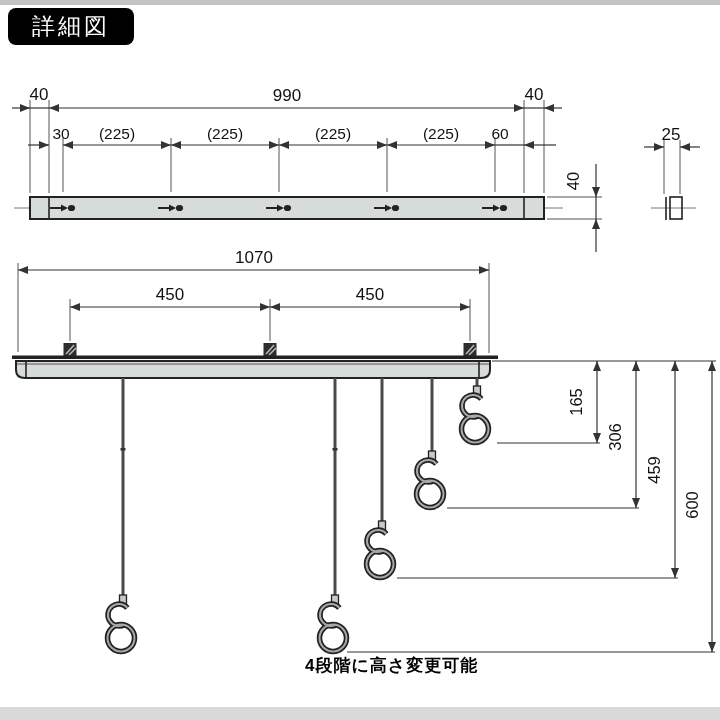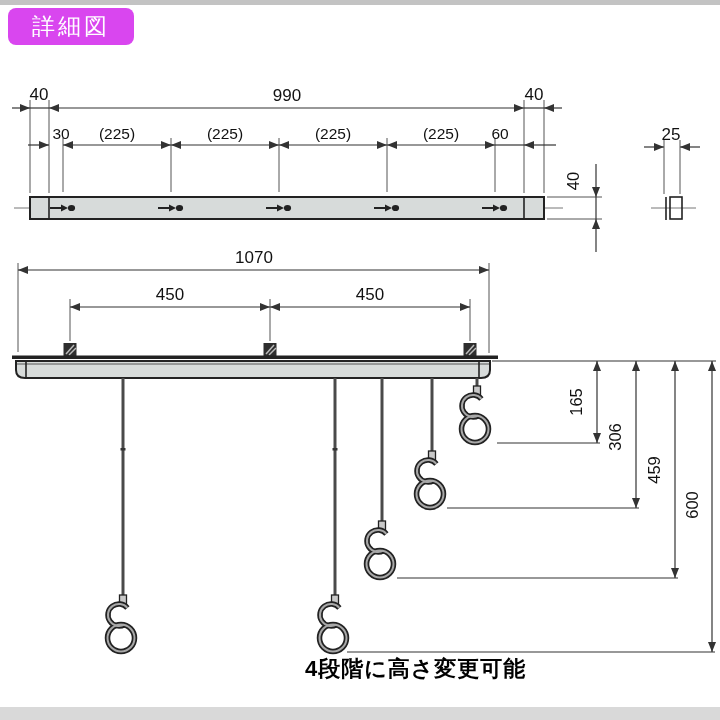--- a/index.html
+++ b/index.html
@@ -1,23 +1,23 @@
 <!DOCTYPE html>
 <html><head>
 <meta charset="utf-8">
 <style>
   html,body{margin:0;padding:0;width:720px;height:720px;background:#fff;overflow:hidden;
     font-family:"Liberation Sans","DejaVu Sans",sans-serif;}
   .abs{position:absolute;}
   #stage{position:relative;width:720px;height:720px;background:#fff;}
   #top-strip{left:0;top:0;width:720px;height:5px;background:#c3c3c3;}
   #bottom-strip{left:0;top:707px;width:720px;height:13px;background:#d9d9d9;}
-  #badge{left:8px;top:8px;width:126px;height:37px;background:#d946ef;border-radius:8px;
+  #badge{left:8px;top:8px;width:126px;height:37px;background:#000000;border-radius:8px;
     color:#fff;font-size:23px;letter-spacing:3px;display:flex;align-items:center;justify-content:center;}
-  #caption{left:305px;top:654px;font-size:22px;font-weight:bold;color:#000;letter-spacing:1px;white-space:nowrap;}
+  #caption{left:305px;top:654px;font-size:17px;font-weight:bold;color:#000;letter-spacing:1px;white-space:nowrap;}
   svg{position:absolute;left:0;top:0;}
   text{fill:#111;font-family:"Liberation Sans","DejaVu Sans",sans-serif;}
   .dim{font-size:17px;}
   .dimsm{font-size:15.5px;}
   .dimrot{font-size:16.5px;}
   .dl{stroke:#333;stroke-width:1.2;fill:none;}
   .xl{stroke:#555;stroke-width:1;fill:none;}
   .cl{stroke:#777;stroke-width:1;fill:none;}
   .body{stroke:#222;stroke-width:2;fill:#d7dbda;}
   .edge{stroke:#222;stroke-width:1.6;fill:none;}

